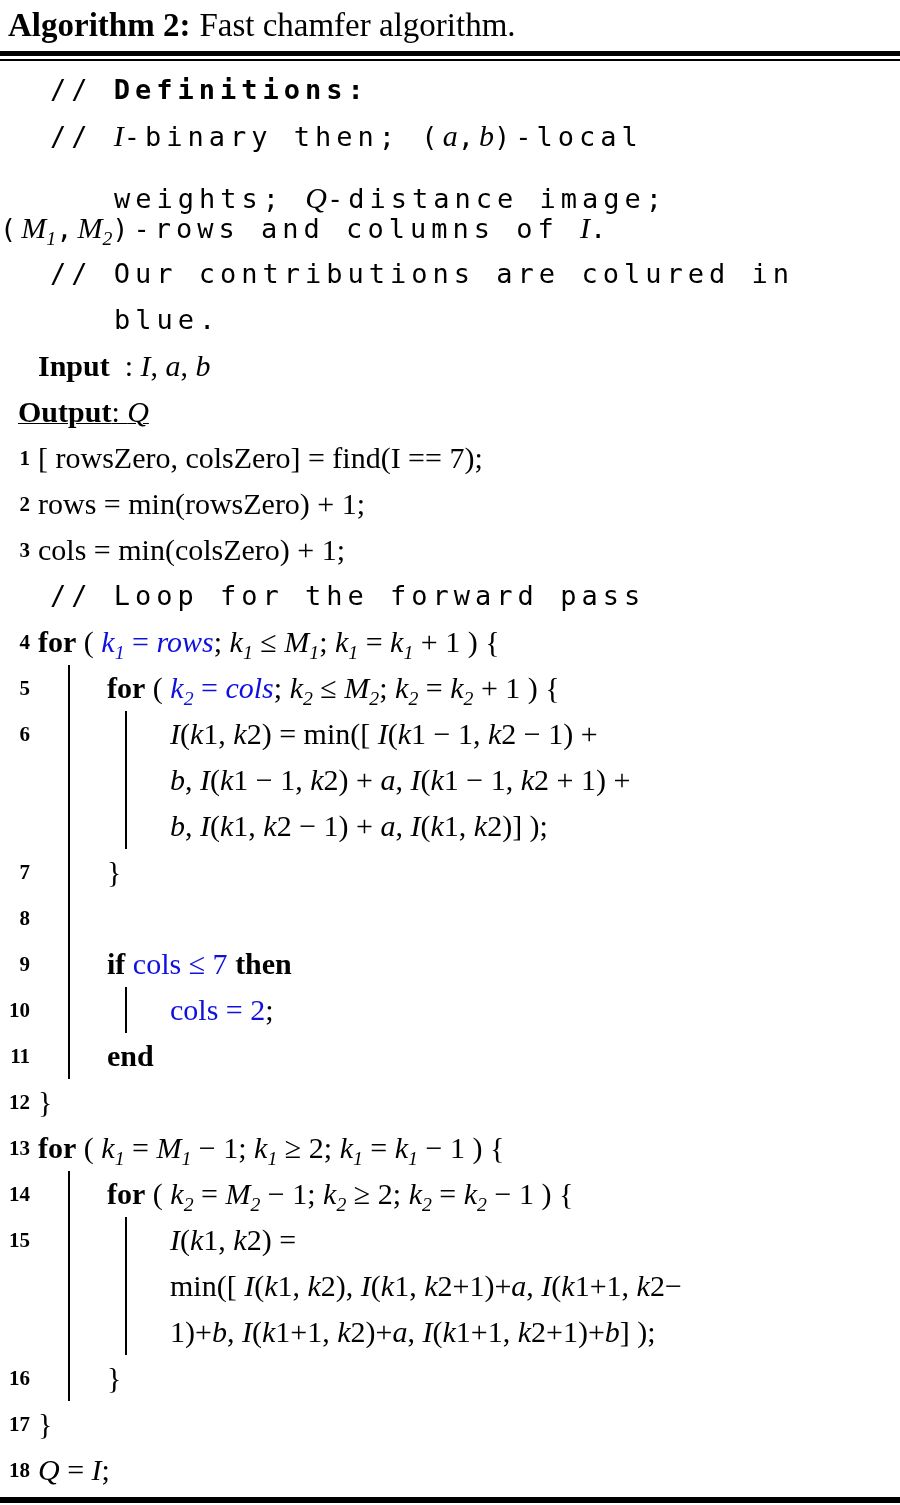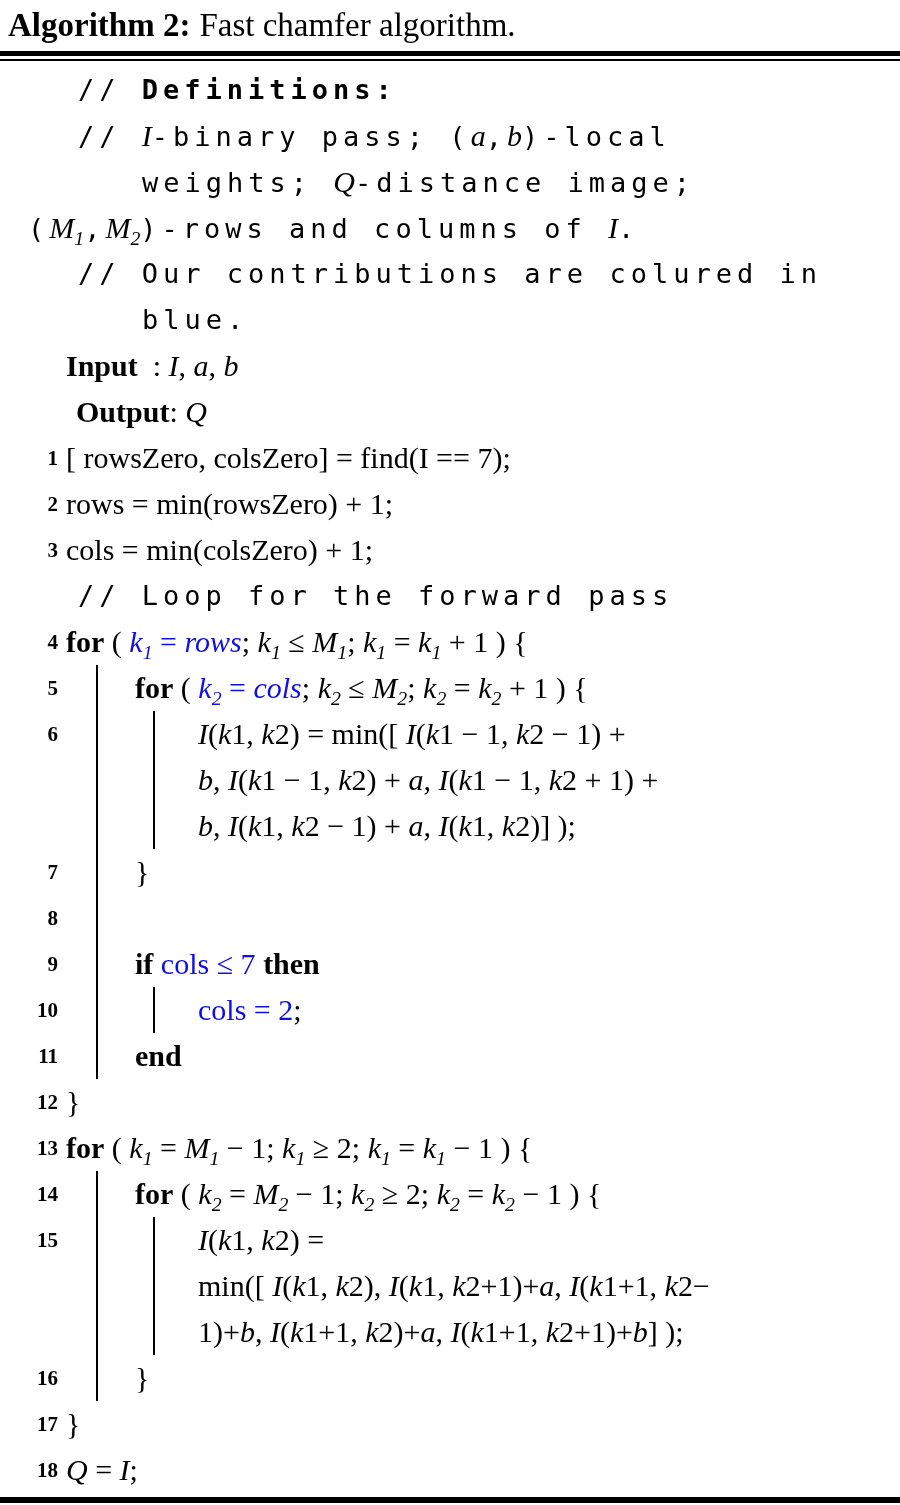--- a/index.html
+++ b/index.html
@@ -27,21 +27,20 @@
     border-top:5px solid #000;
     border-bottom:2px solid #000;
   }
   .rule-bottom{
     border-top:6px solid #000;
     margin-top:4px;
   }
   
   .algo{
     padding-top:6px;
-    padding-left:28px;
   }
   .row{
     position:relative;
     height:46px;
     line-height:46px;
     white-space:nowrap;
   }
   .num{
     position:absolute;
     left:0;top:0;
@@ -82,27 +81,27 @@
 </head>
 <body>
 
 <div id="frame">
   <div class="hdr">
     <span class="bold">Algorithm 2:</span><span class="cap">Fast chamfer algorithm.</span>
   </div>
   <div class="rule-double"></div>
   <div class="algo">
       <div class="row"><span class="content" style="margin-left: 50px;"><span class="seg c">// </span><span class="seg C">Definitions:</span></span></div>
-      <div class="row"><span class="content" style="margin-left: 50px;"><span class="seg c">// </span><span class="seg i">I</span><span class="seg c">-binary pass; (</span><span class="seg i">a</span><span class="seg c">,</span><span class="seg i">b</span><span class="seg c">)-local</span></span></div>
-      <div class="row"><span class="content" style="margin-left: 114px;"><span class="seg c">weights; </span><span class="seg i">Q</span><span class="seg c">-distance image;</span></span></div>
+      <div class="row"><span class="content" style="margin-left: 50px;"><span class="seg c">// </span><span class="seg i">I</span><span class="seg c">-binary then; (</span><span class="seg i">a</span><span class="seg c">,</span><span class="seg i">b</span><span class="seg c">)-local</span></span></div>
+      <div class="row"><span class="content" style="margin-left: 114px; margin-top: 16px;"><span class="seg c">weights; </span><span class="seg i">Q</span><span class="seg c">-distance image;</span></span></div>
       <div class="row"><span class="content" style=""><span class="seg c">(</span><span class="seg i">M<sub>1</sub></span><span class="seg c">,</span><span class="seg i">M<sub>2</sub></span><span class="seg c">)-rows and columns of </span><span class="seg i">I</span><span class="seg c">.</span></span></div>
       <div class="row"><span class="content" style="margin-left: 50px;"><span class="seg c">// Our contributions are colured in</span></span></div>
       <div class="row"><span class="content" style="margin-left: 114px;"><span class="seg c">blue.</span></span></div>
       <div class="row"><span class="content" style="margin-left: 38px; text-align: center;"><span class="seg k">Input</span><span class="seg t">  : </span><span class="seg i">I</span><span class="seg t">, </span><span class="seg i">a</span><span class="seg t">, </span><span class="seg i">b</span></span></div>
-      <div class="row"><span class="content" style="margin-left: 48px;"><span class="seg k">Output</span><span class="seg t">: </span><span class="seg i">Q</span></span></div>
+      <div class="row"><span class="content" style="margin-left: 18px; text-decoration: underline;"><span class="seg k">Output</span><span class="seg t">: </span><span class="seg i">Q</span></span></div>
       <div class="row"><span class="num">1</span><span class="content" style="margin-left: 38px;"><span class="seg t">[ rowsZero, colsZero] = find(I == 7);</span></span></div>
       <div class="row"><span class="num">2</span><span class="content" style="margin-left: 38px;"><span class="seg t">rows = min(rowsZero) + 1;</span></span></div>
       <div class="row"><span class="num">3</span><span class="content" style="margin-left: 38px;"><span class="seg t">cols = min(colsZero) + 1;</span></span></div>
       <div class="row"><span class="content" style="margin-left: 50px;"><span class="seg c">// Loop for the forward pass</span></span></div>
       <div class="row"><span class="num">4</span><span class="content" style="margin-left: 38px;"><span class="seg k">for</span><span class="seg t"> ( </span><span class="seg I">k<sub>1</sub></span><span class="seg T"> = </span><span class="seg I">rows</span><span class="seg t">; </span><span class="seg i">k<sub>1</sub></span><span class="seg t"> ≤ </span><span class="seg i">M<sub>1</sub></span><span class="seg t">; </span><span class="seg i">k<sub>1</sub></span><span class="seg t"> = </span><span class="seg i">k<sub>1</sub></span><span class="seg t"> + 1 ) {</span></span></div>
       <div class="row"><span class="num">5</span><span class="bar b1"></span><span class="content" style="margin-left: 107px;"><span class="seg k">for</span><span class="seg t"> ( </span><span class="seg I">k<sub>2</sub></span><span class="seg T"> = </span><span class="seg I">cols</span><span class="seg t">; </span><span class="seg i">k<sub>2</sub></span><span class="seg t"> ≤ </span><span class="seg i">M<sub>2</sub></span><span class="seg t">; </span><span class="seg i">k<sub>2</sub></span><span class="seg t"> = </span><span class="seg i">k<sub>2</sub></span><span class="seg t"> + 1 ) {</span></span></div>
       <div class="row"><span class="num">6</span><span class="bar b1"></span><span class="bar b2"></span><span class="content" style="margin-left: 170px;"><span class="seg i">I</span><span class="seg t">(</span><span class="seg i">k</span><span class="seg t">1, </span><span class="seg i">k</span><span class="seg t">2) = min([ </span><span class="seg i">I</span><span class="seg t">(</span><span class="seg i">k</span><span class="seg t">1 − 1, </span><span class="seg i">k</span><span class="seg t">2 − 1) +</span></span></div>
       <div class="row"><span class="bar b1"></span><span class="bar b2"></span><span class="content" style="margin-left: 170px;"><span class="seg i">b</span><span class="seg t">, </span><span class="seg i">I</span><span class="seg t">(</span><span class="seg i">k</span><span class="seg t">1 − 1, </span><span class="seg i">k</span><span class="seg t">2) + </span><span class="seg i">a</span><span class="seg t">, </span><span class="seg i">I</span><span class="seg t">(</span><span class="seg i">k</span><span class="seg t">1 − 1, </span><span class="seg i">k</span><span class="seg t">2 + 1) +</span></span></div>
       <div class="row"><span class="bar b1"></span><span class="bar b2"></span><span class="content" style="margin-left: 170px;"><span class="seg i">b</span><span class="seg t">, </span><span class="seg i">I</span><span class="seg t">(</span><span class="seg i">k</span><span class="seg t">1, </span><span class="seg i">k</span><span class="seg t">2 − 1) + </span><span class="seg i">a</span><span class="seg t">, </span><span class="seg i">I</span><span class="seg t">(</span><span class="seg i">k</span><span class="seg t">1, </span><span class="seg i">k</span><span class="seg t">2)] );</span></span></div>
       <div class="row"><span class="num">7</span><span class="bar b1"></span><span class="content" style="margin-left: 107px;"><span class="seg t">}</span></span></div>

